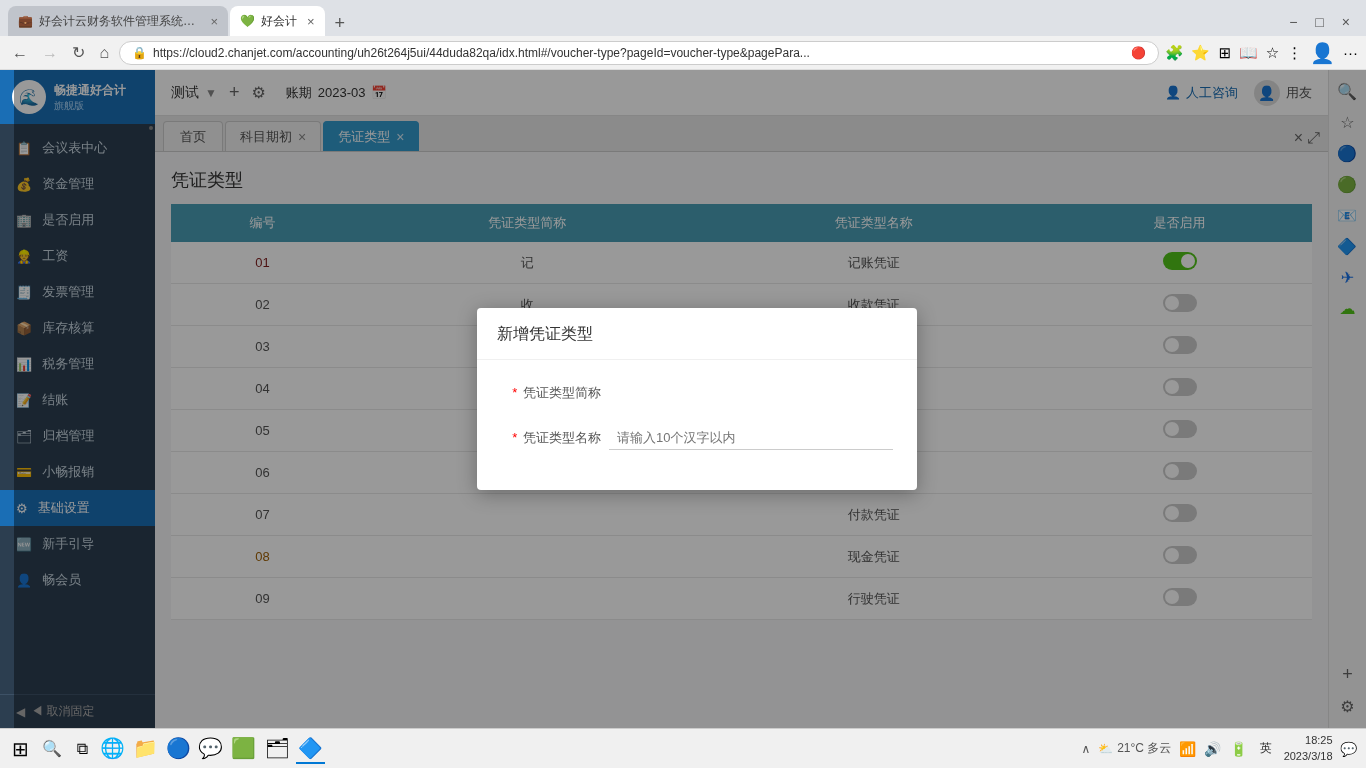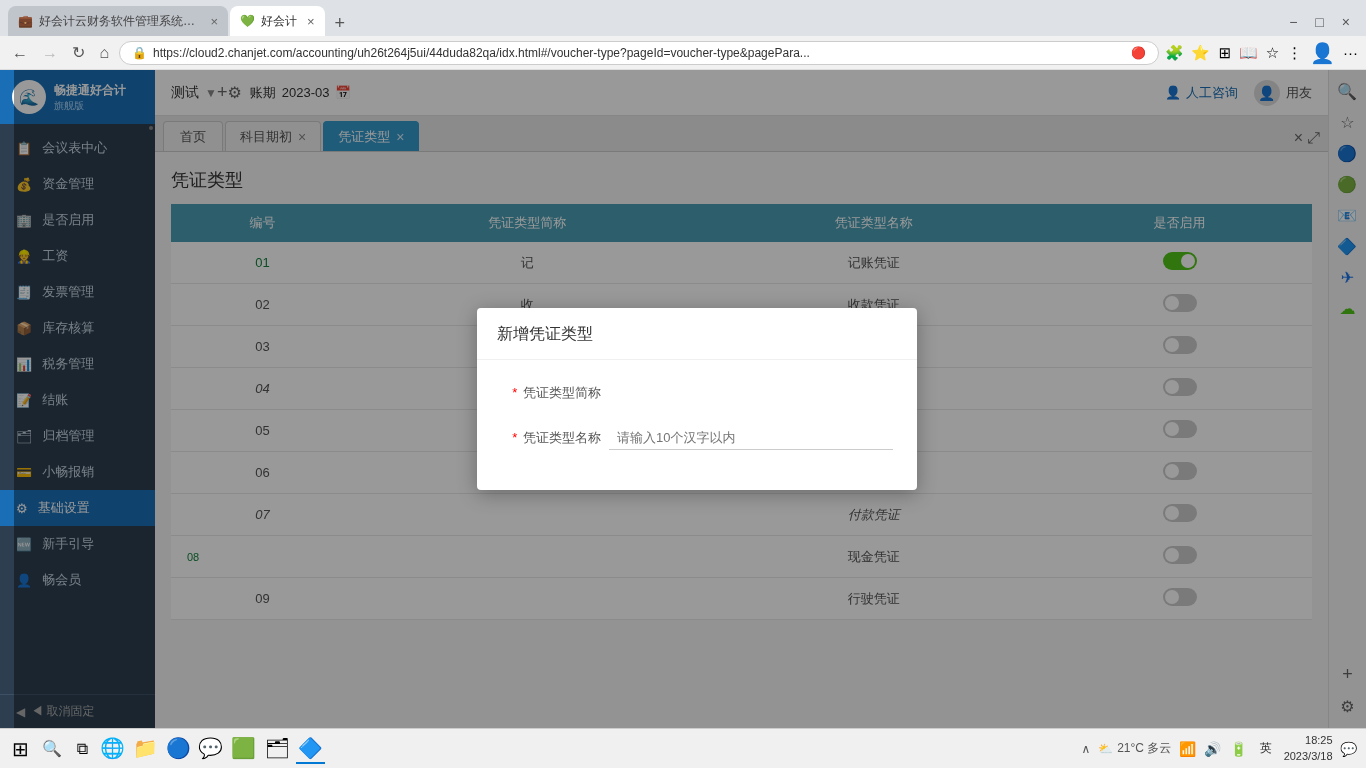--- a/index.html
+++ b/index.html
@@ -121,21 +121,21 @@
         </div>
       </div>
       <div style="padding:8px 16px; border-top:1px solid #3d5166; cursor:pointer; display:flex; align-items:center; gap:6px; color:#aaa; font-size:12px;">
         <span>◀</span>
         <span>◀ 取消固定</span>
       </div>
     </div>
 
     <div style="flex:1; display:flex; flex-direction:column; overflow:hidden; background:#f5f6f7;">
 
-      <div style="background:#fff; height:46px; display:flex; align-items:center; padding:0 16px; border-bottom:1px solid #e0e0e0; flex-shrink:0;">
+      <div style="background:#fff; height:46px; display:flex; align-items:center; padding:0 16px; gap:12px; border-bottom:1px solid #e0e0e0; flex-shrink:0;">
         <div style="display:flex; align-items:center; gap:6px; cursor:pointer;">
           <span style="font-size:14px; color:#333; font-weight:500;">测试</span>
           <span style="color:#888; font-size:12px;">▼</span>
         </div>
         <span style="font-size:18px; color:#666; cursor:pointer;">+</span>
         <span style="font-size:16px; color:#666; cursor:pointer;">⚙</span>
         <div style="display:flex; align-items:center; gap:6px; color:#333; font-size:13px; margin-left:8px;">
           <span>账期</span>
           <span>2023-03</span>
           <span style="cursor:pointer;">📅</span>
@@ -179,63 +179,63 @@
           <thead>
             <tr style="background:#4a9db5; color:#fff;">
               <th style="padding:10px 16px; text-align:center; font-size:13px; font-weight:normal;">编号</th>
               <th style="padding:10px 16px; text-align:center; font-size:13px; font-weight:normal;">凭证类型简称</th>
               <th style="padding:10px 16px; text-align:center; font-size:13px; font-weight:normal;">凭证类型名称</th>
               <th style="padding:10px 16px; text-align:center; font-size:13px; font-weight:normal;">是否启用</th>
             </tr>
           </thead>
           <tbody id="table-body">
           <tr style="border-bottom: 1px solid rgb(232, 232, 232);">
-                <td style="padding: 10px 16px; text-align: center; color: #15803d; font-size: 13px;">01</td>
+                <td style="padding: 10px 16px; text-align: center; color: #7f1d1d; font-size: 13px;">01</td>
                 <td style="padding: 10px 16px; text-align: center; color: rgb(85, 85, 85); font-size: 13px;">记</td>
                 <td style="padding: 10px 16px; text-align: center; color: rgb(85, 85, 85); font-size: 13px;">记账凭证</td>
                 <td style="padding: 10px 16px; text-align: center;"><span style="display: inline-block; width: 34px; height: 18px; border-radius: 9px; position: relative; cursor: pointer; background: rgb(82, 196, 26);"><span style="width: 14px; height: 14px; background: rgb(255, 255, 255); border-radius: 50%; position: absolute; top: 2px; left: 18px;"></span></span></td>
               </tr>
               <tr style="border-bottom: 1px solid rgb(232, 232, 232);">
                 <td style="padding: 10px 16px; text-align: center; color: rgb(85, 85, 85); font-size: 13px;">02</td>
                 <td style="padding: 10px 16px; text-align: center; color: rgb(85, 85, 85); font-size: 13px;">收</td>
                 <td style="padding: 10px 16px; text-align: center; color: rgb(85, 85, 85); font-size: 13px;">收款凭证</td>
                 <td style="padding: 10px 16px; text-align: center;"><span style="display: inline-block; width: 34px; height: 18px; border-radius: 9px; position: relative; cursor: pointer; background: rgb(204, 204, 204);"><span style="width: 14px; height: 14px; background: rgb(255, 255, 255); border-radius: 50%; position: absolute; top: 2px; left: 2px;"></span></span></td>
               </tr>
               <tr style="border-bottom: 1px solid rgb(232, 232, 232);">
                 <td style="padding: 10px 16px; text-align: center; color: rgb(85, 85, 85); font-size: 13px;">03</td>
                 <td style="padding: 10px 16px; text-align: center; color: rgb(85, 85, 85); font-size: 13px;"></td>
                 <td style="padding: 10px 16px; text-align: center; color: rgb(85, 85, 85); font-size: 13px;">付款凭证</td>
                 <td style="padding: 10px 16px; text-align: center;"><span style="display: inline-block; width: 34px; height: 18px; border-radius: 9px; position: relative; cursor: pointer; background: rgb(204, 204, 204);"><span style="width: 14px; height: 14px; background: rgb(255, 255, 255); border-radius: 50%; position: absolute; top: 2px; left: 2px;"></span></span></td>
               </tr>
-              <tr style="border-bottom: 1px solid rgb(232, 232, 232); font-style: italic;">
+              <tr style="border-bottom: 1px solid rgb(232, 232, 232);">
                 <td style="padding: 10px 16px; text-align: center; color: rgb(85, 85, 85); font-size: 13px;">04</td>
                 <td style="padding: 10px 16px; text-align: center; color: rgb(85, 85, 85); font-size: 13px;"></td>
                 <td style="padding: 10px 16px; text-align: center; color: rgb(85, 85, 85); font-size: 13px;">收款凭证</td>
                 <td style="padding: 10px 16px; text-align: center;"><span style="display: inline-block; width: 34px; height: 18px; border-radius: 9px; position: relative; cursor: pointer; background: rgb(204, 204, 204);"><span style="width: 14px; height: 14px; background: rgb(255, 255, 255); border-radius: 50%; position: absolute; top: 2px; left: 2px;"></span></span></td>
               </tr>
               <tr style="border-bottom: 1px solid rgb(232, 232, 232);">
                 <td style="padding: 10px 16px; text-align: center; color: rgb(85, 85, 85); font-size: 13px;">05</td>
                 <td style="padding: 10px 16px; text-align: center; color: rgb(85, 85, 85); font-size: 13px;"></td>
                 <td style="padding: 10px 16px; text-align: center; color: rgb(85, 85, 85); font-size: 13px;">付款凭证</td>
                 <td style="padding: 10px 16px; text-align: center;"><span style="display: inline-block; width: 34px; height: 18px; border-radius: 9px; position: relative; cursor: pointer; background: rgb(204, 204, 204);"><span style="width: 14px; height: 14px; background: rgb(255, 255, 255); border-radius: 50%; position: absolute; top: 2px; left: 2px;"></span></span></td>
               </tr>
               <tr style="border-bottom: 1px solid rgb(232, 232, 232);">
                 <td style="padding: 10px 16px; text-align: center; color: rgb(85, 85, 85); font-size: 13px;">06</td>
                 <td style="padding: 10px 16px; text-align: center; color: rgb(85, 85, 85); font-size: 13px;"></td>
                 <td style="padding: 10px 16px; text-align: center; color: rgb(85, 85, 85); font-size: 13px;">收款凭证</td>
                 <td style="padding: 10px 16px; text-align: center;"><span style="display: inline-block; width: 34px; height: 18px; border-radius: 9px; position: relative; cursor: pointer; background: rgb(204, 204, 204);"><span style="width: 14px; height: 14px; background: rgb(255, 255, 255); border-radius: 50%; position: absolute; top: 2px; left: 2px;"></span></span></td>
               </tr>
-              <tr style="border-bottom: 1px solid rgb(232, 232, 232); font-style: italic;">
+              <tr style="border-bottom: 1px solid rgb(232, 232, 232);">
                 <td style="padding: 10px 16px; text-align: center; color: rgb(85, 85, 85); font-size: 13px;">07</td>
                 <td style="padding: 10px 16px; text-align: center; color: rgb(85, 85, 85); font-size: 13px;"></td>
                 <td style="padding: 10px 16px; text-align: center; color: rgb(85, 85, 85); font-size: 13px;">付款凭证</td>
                 <td style="padding: 10px 16px; text-align: center;"><span style="display: inline-block; width: 34px; height: 18px; border-radius: 9px; position: relative; cursor: pointer; background: rgb(204, 204, 204);"><span style="width: 14px; height: 14px; background: rgb(255, 255, 255); border-radius: 50%; position: absolute; top: 2px; left: 2px;"></span></span></td>
               </tr>
               <tr style="border-bottom: 1px solid rgb(232, 232, 232);">
-                <td style="padding: 10px 16px; text-align: left; color: #15803d; font-size: 11px;">08</td>
+                <td style="padding: 10px 16px; text-align: center; color: #a16207; font-size: 13px;">08</td>
                 <td style="padding: 10px 16px; text-align: center; color: rgb(85, 85, 85); font-size: 13px;"></td>
                 <td style="padding: 10px 16px; text-align: center; color: rgb(85, 85, 85); font-size: 13px;">现金凭证</td>
                 <td style="padding: 10px 16px; text-align: center;"><span style="display: inline-block; width: 34px; height: 18px; border-radius: 9px; position: relative; cursor: pointer; background: rgb(204, 204, 204);"><span style="width: 14px; height: 14px; background: rgb(255, 255, 255); border-radius: 50%; position: absolute; top: 2px; left: 2px;"></span></span></td>
               </tr>
               <tr style="border-bottom: 1px solid rgb(232, 232, 232);">
                 <td style="padding: 10px 16px; text-align: center; color: rgb(85, 85, 85); font-size: 13px;">09</td>
                 <td style="padding: 10px 16px; text-align: center; color: rgb(85, 85, 85); font-size: 13px;"></td>
                 <td style="padding: 10px 16px; text-align: center; color: rgb(85, 85, 85); font-size: 13px;">行驶凭证</td>
                 <td style="padding: 10px 16px; text-align: center;"><span style="display: inline-block; width: 34px; height: 18px; border-radius: 9px; position: relative; cursor: pointer; background: rgb(204, 204, 204);"><span style="width: 14px; height: 14px; background: rgb(255, 255, 255); border-radius: 50%; position: absolute; top: 2px; left: 2px;"></span></span></td>
               </tr>

